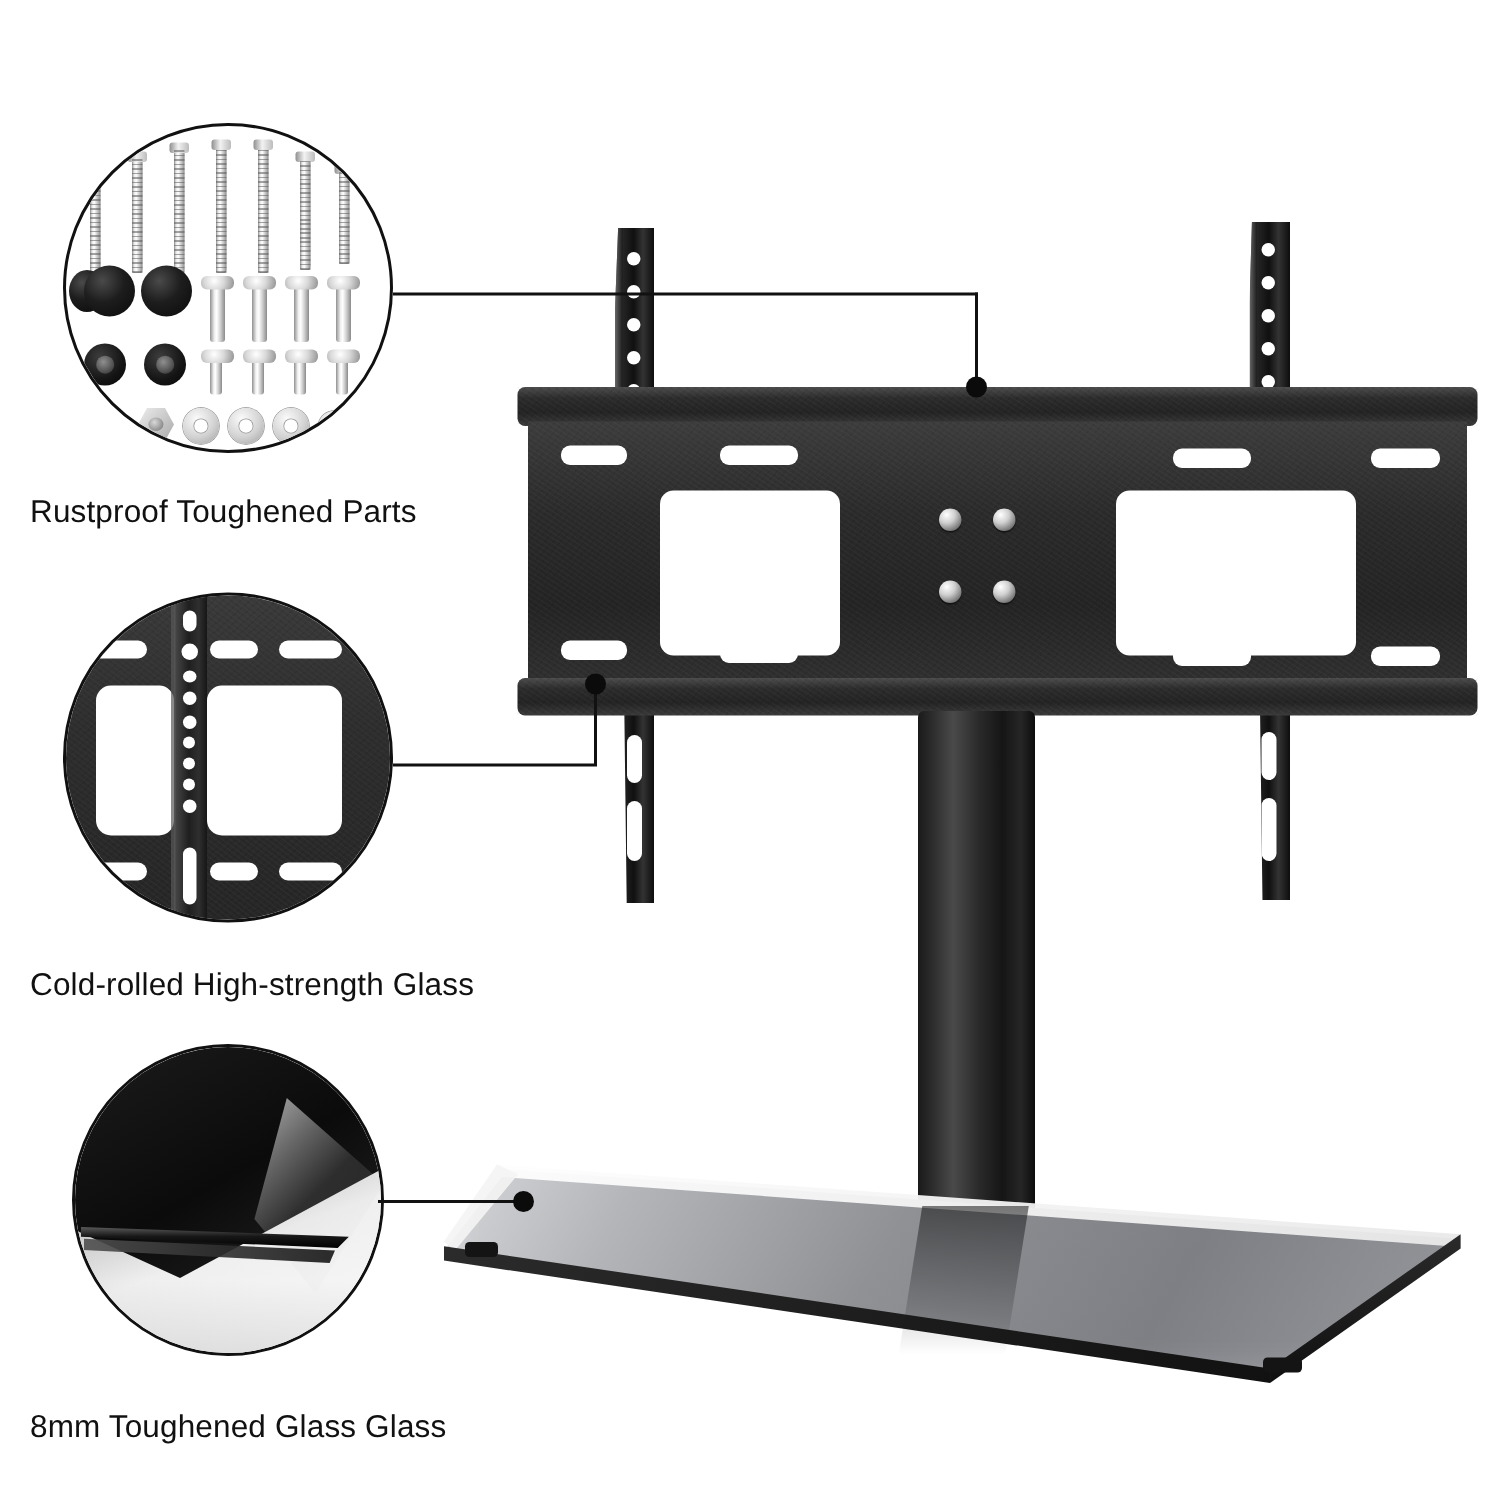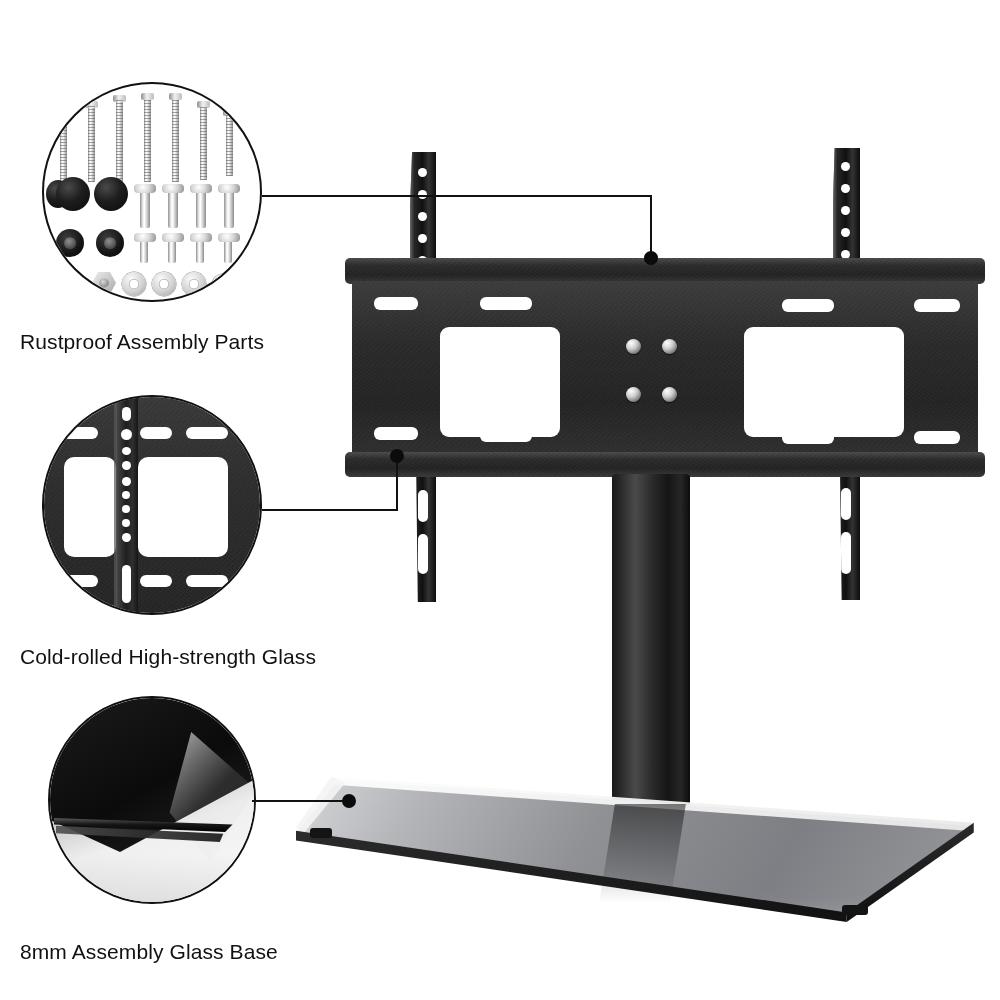--- a/index.html
+++ b/index.html
@@ -265,21 +265,21 @@
       <div class="hw-washer" style="left:78px;top:188px;width:24px;height:24px;"></div>
       <div class="hw-washer" style="left:108px;top:188px;width:24px;height:24px;"></div>
       <div class="hw-washer" style="left:138px;top:188px;width:24px;height:24px;"></div>
       <div class="hw-washer" style="left:168px;top:190px;width:22px;height:22px;"></div>
     </div>
 
     <div class="leader lead-h" style="left:262px;top:195px;width:390px;"></div>
     <div class="leader lead-v" style="left:650px;top:195px;height:62px;"></div>
     <div class="dot" style="left:644px;top:251px;"></div>
 
-    <div class="callout-label" style="left:20px;top:330px;">Rustproof Assembly Parts</div>
+    <div class="callout-label" style="left:20px;top:330px;">Rustproof Toughened Parts</div>
   </div>
 
   <div class="callout">
     <div class="circle" style="left:42px;top:395px;width:220px;height:220px;">
       <div class="steel-plate" style="left:0;top:0;width:100%;height:100%;">
         <div class="steel-grain"></div>
       </div>
 
       <div class="cut-w" style="left:20px;top:60px;width:52px;height:100px;"></div>
       <div class="cut-w" style="left:94px;top:60px;width:90px;height:100px;"></div>
@@ -332,16 +332,16 @@
            clip-path:polygon(0% 10%,94% 54%,92% 100%,0% 52%);
            background:linear-gradient(90deg,#4f4f4f,#111);opacity:.9;"></div>
 
       <div style="position:absolute;left:0;bottom:0;width:100%;height:48px;
            background:linear-gradient(180deg,rgba(0,0,0,0),rgba(180,180,180,.35));"></div>
     </div>
 
     <div class="leader lead-h" style="left:252px;top:800px;width:96px;"></div>
     <div class="dot" style="left:342px;top:794px;"></div>
 
-    <div class="callout-label" style="left:20px;top:940px;">8mm Assembly Glass Base</div>
+    <div class="callout-label" style="left:20px;top:940px;">8mm Toughened Glass Glass</div>
   </div>
 
 </div>
 
 </body></html>

